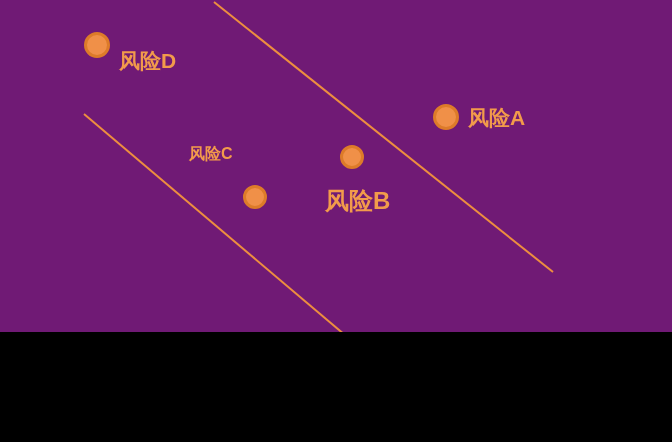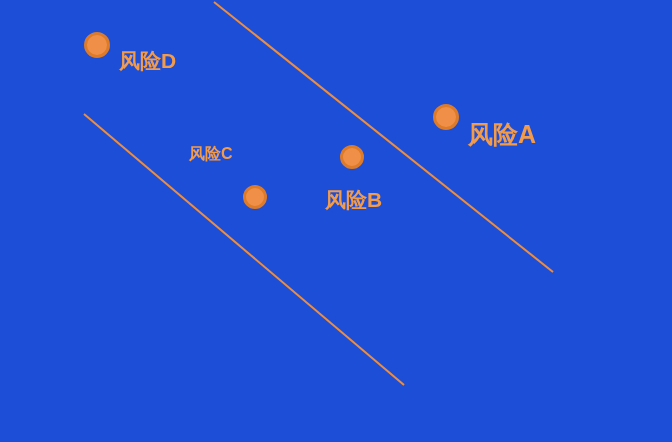--- a/index.html
+++ b/index.html
@@ -4,22 +4,22 @@
 <style>
   html, body {
     margin: 0;
     padding: 0;
     background: #000000;
     font-family: "Liberation Sans", "DejaVu Sans", sans-serif;
   }
   #stage {
     position: relative;
     width: 672px;
-    height: 442px;
-    background: #1d4ed8;
+    height: 332px;
+    background: #701a75;
     overflow: hidden;
   }
   #band-lines {
     position: absolute;
     left: 0;
     top: 0;
     width: 672px;
     height: 442px;
     display: block;
   }
@@ -40,19 +40,19 @@
 
 <div id="stage">
   <svg id="band-lines" width="672" height="442" viewBox="0 0 672 442" xmlns="http://www.w3.org/2000/svg">
       <line x1="214" y1="2" x2="553" y2="272" stroke="#ED8E3F" stroke-width="2"></line>
       <line x1="84" y1="114" x2="404" y2="385" stroke="#ED8E3F" stroke-width="2"></line>
     </svg>
   <div id="points-layer">
       <div class="risk-point" style="left: 84px; top: 32px; width: 26px; height: 26px; background: rgb(240, 144, 72); border: 3px solid rgb(221, 123, 41);"></div>
       <span class="risk-label" style="left: 119px; top: 49px; color: rgb(242, 155, 75); font-size: 21px;">风险D</span>
       <div class="risk-point" style="left: 433px; top: 104px; width: 26px; height: 26px; background: rgb(240, 144, 72); border: 3px solid rgb(221, 123, 41);"></div>
-      <span class="risk-label" style="left: 468px; top: 121px; color: rgb(242, 155, 75); font-size: 25px;">风险A</span>
+      <span class="risk-label" style="left: 468px; top: 106px; color: rgb(242, 155, 75); font-size: 21px;">风险A</span>
       <div class="risk-point" style="left: 243px; top: 185px; width: 24px; height: 24px; background: rgb(240, 144, 72); border: 3px solid rgb(221, 123, 41);"></div>
       <span class="risk-label" style="left: 189px; top: 145px; color: rgb(242, 155, 75); font-size: 16px;">风险C</span>
       <div class="risk-point" style="left: 340px; top: 145px; width: 24px; height: 24px; background: rgb(240, 144, 72); border: 3px solid rgb(221, 123, 41);"></div>
-      <span class="risk-label" style="left: 325px; top: 188px; color: rgb(242, 155, 75); font-size: 21px;">风险B</span>
+      <span class="risk-label" style="left: 325px; top: 188px; color: rgb(242, 155, 75); font-size: 24px;">风险B</span>
     </div>
 </div>
 
 </body></html>

